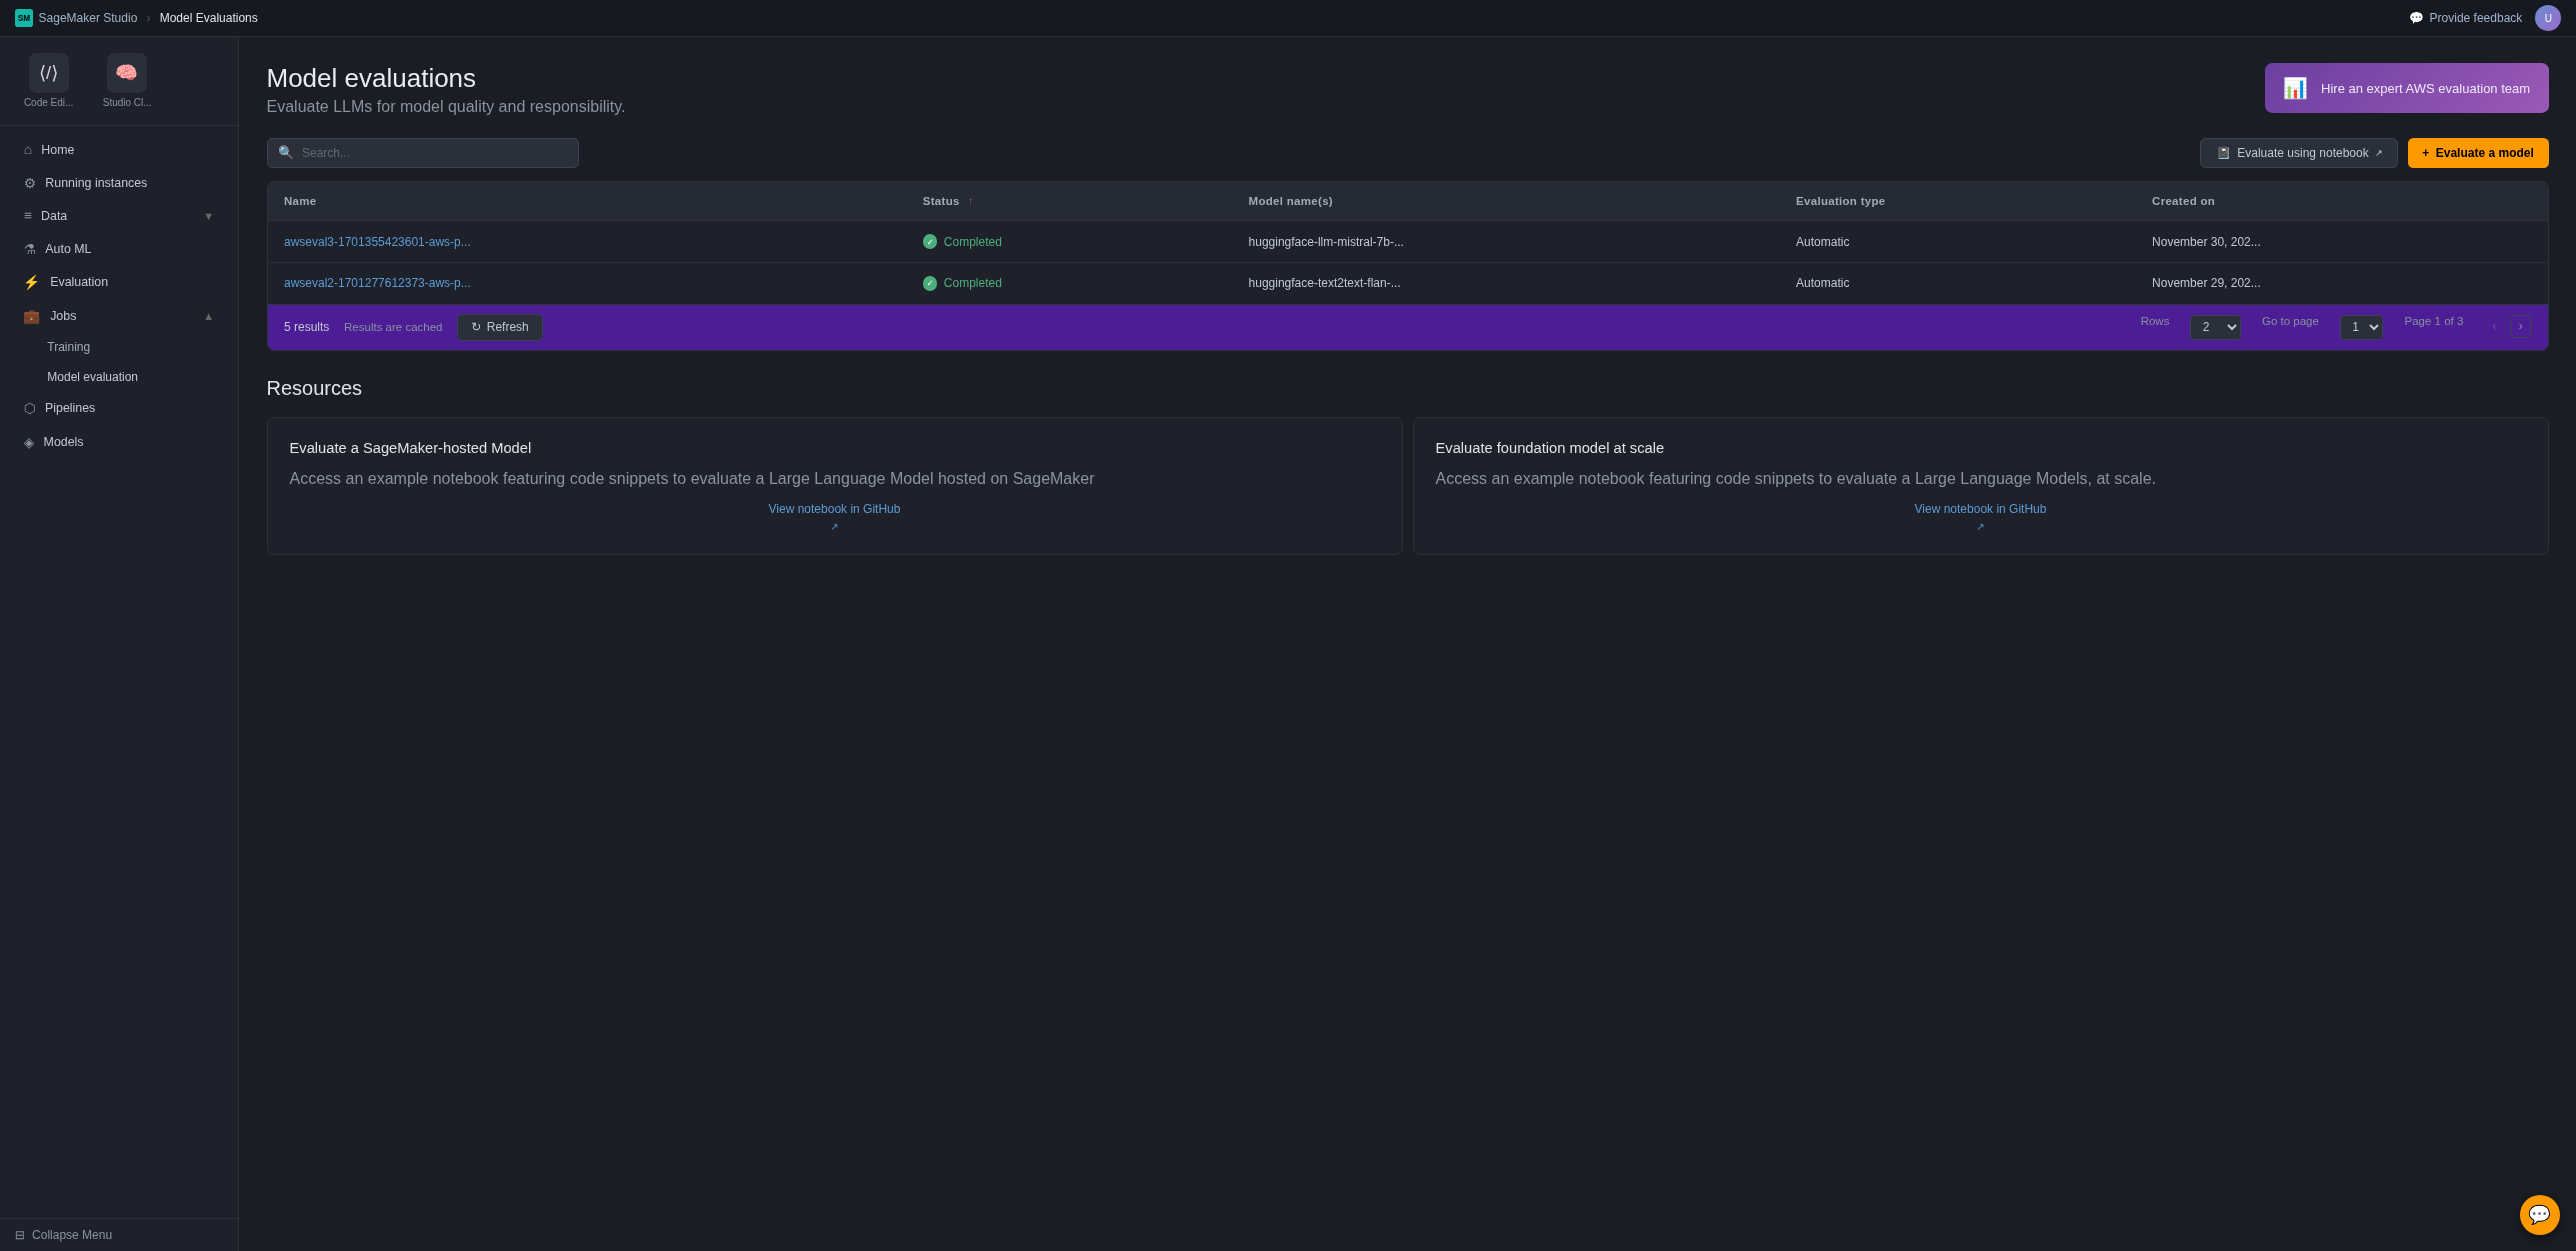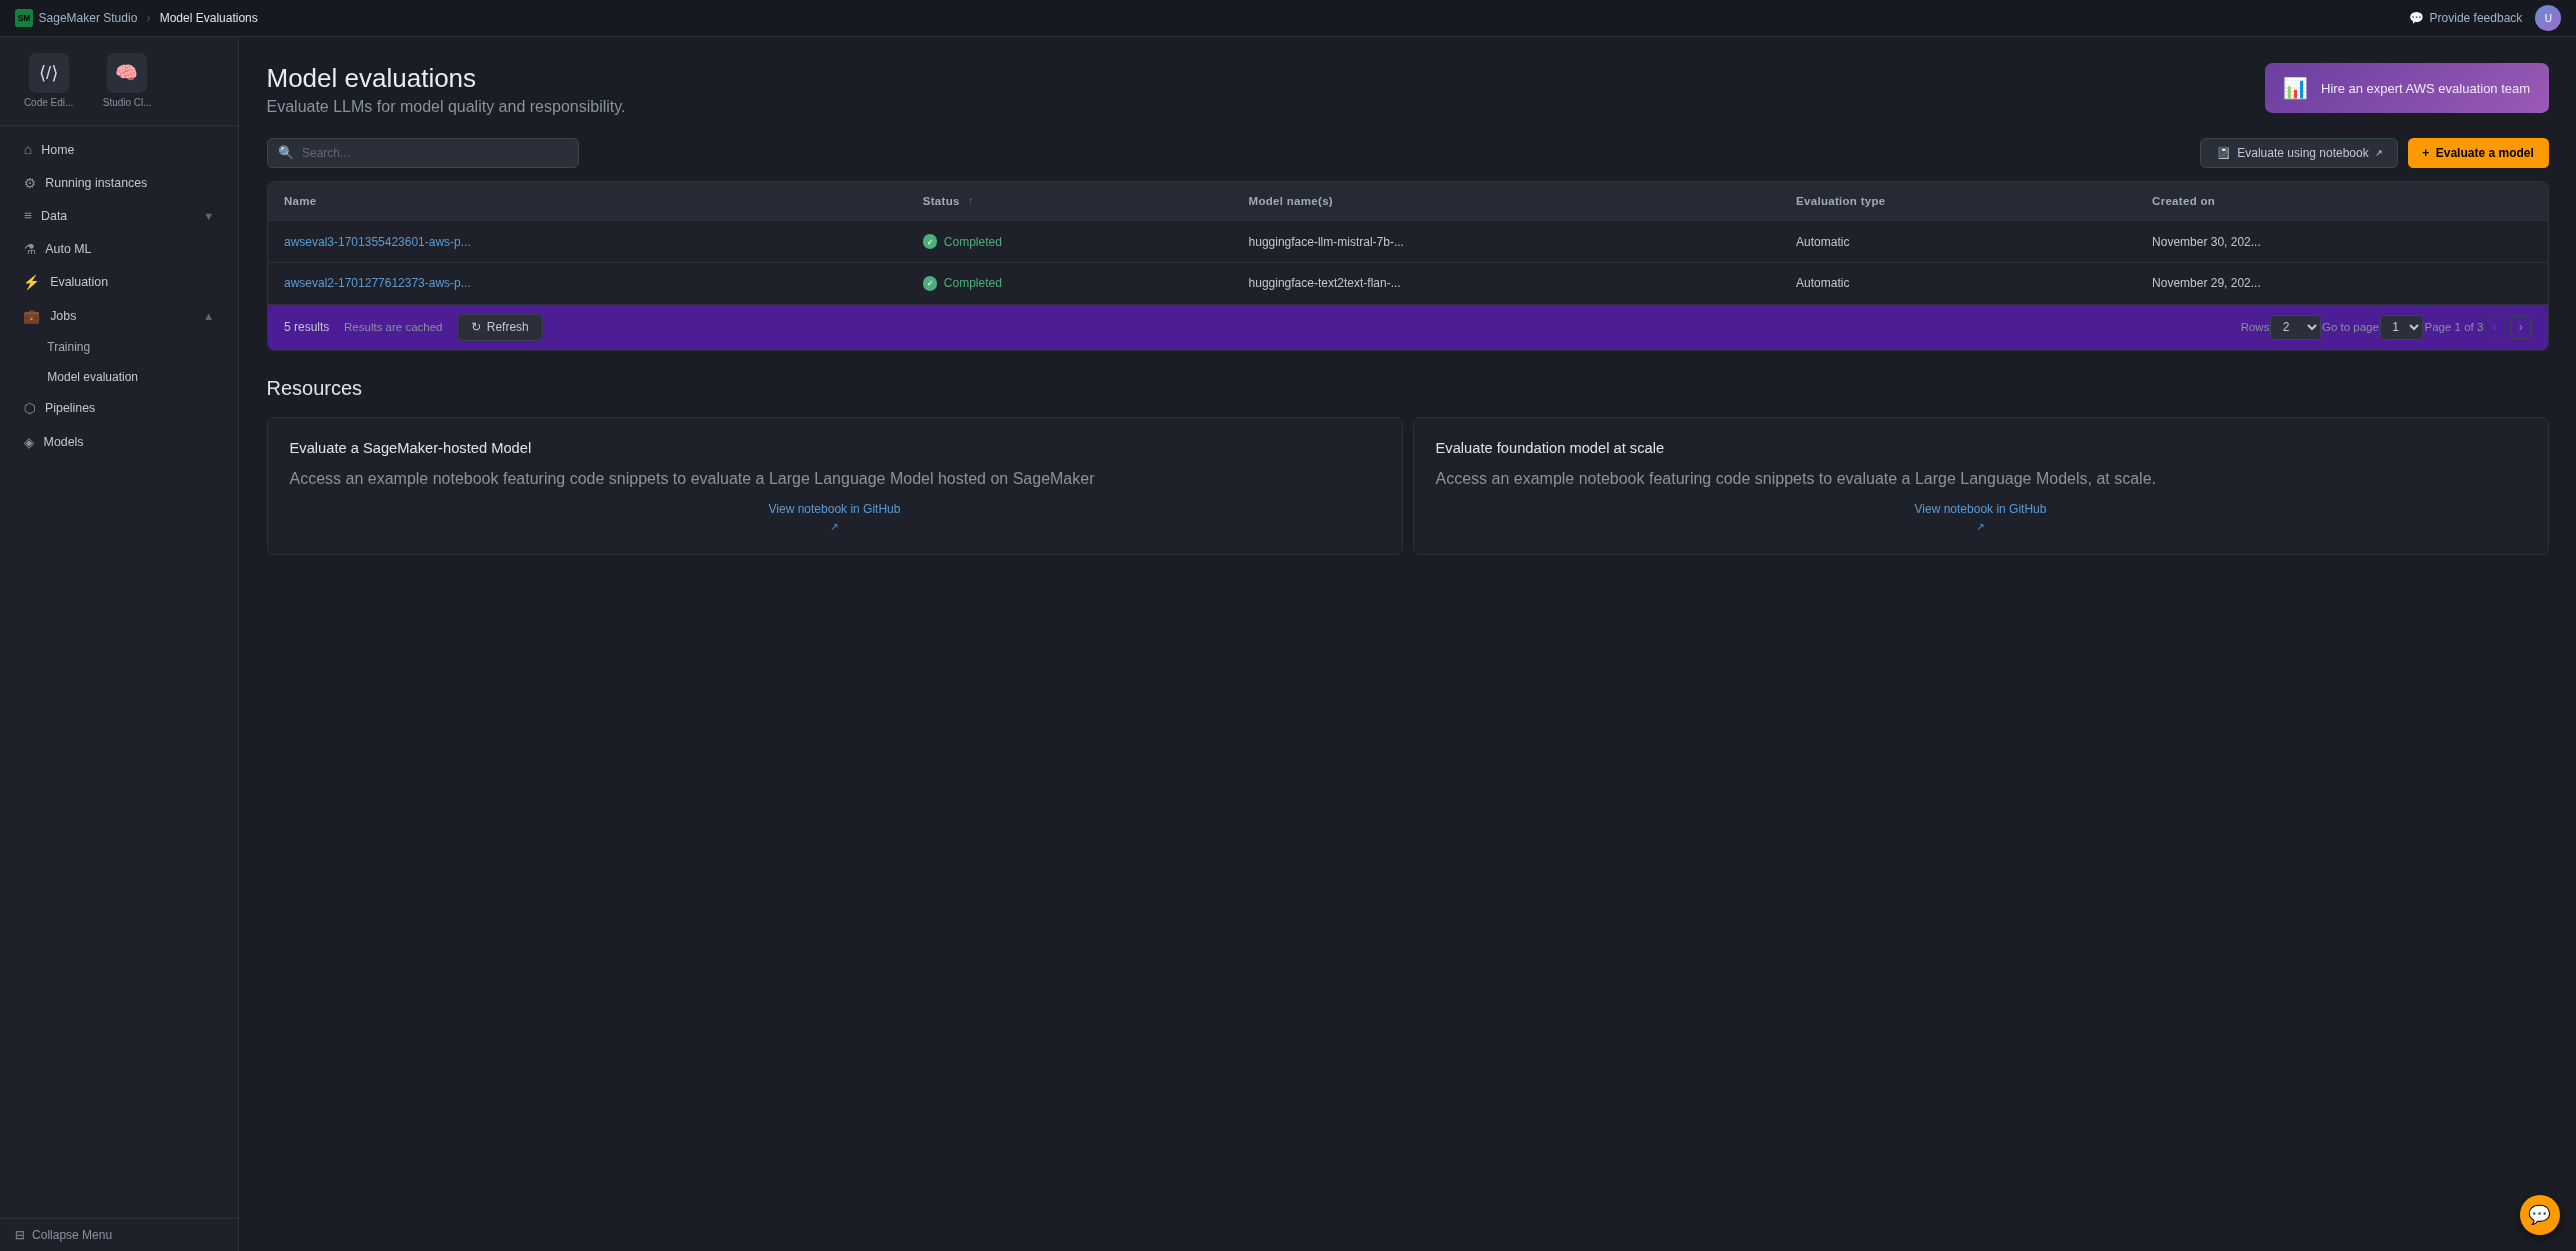--- a/index.html
+++ b/index.html
@@ -26,21 +26,21 @@
     }
     .topbar-brand {
       display: flex;
       align-items: center;
       gap: 5.5px;
       font-size: 12px;
       color: #a0aab4;
     }
     .topbar-brand .brand-icon {
       width: 18.4px; height: 18.4px;
-      background: #15803d; border-radius: 2.8px;
+      background: #14b8a6; border-radius: 2.8px;
       display: flex; align-items: center; justify-content: center;
       color: #000; font-size: 8.3px; font-weight: bold;
     }
     .topbar-brand .chevron { color: #555; margin: 0 3.7px; }
     .topbar-brand .page-name { color: #e0e4ea; font-size: 12px; }
     .topbar-right {
       margin-left: auto;
       display: flex;
       align-items: center;
       gap: 13px;
@@ -300,21 +300,21 @@
       display: flex; align-items: center; gap: 5.5px;
       background: #2a2f3a;
       border: 0.9px solid #3d4451;
       border-radius: 5.5px;
       padding: 5.5px 13px;
       color: #c0c8d4;
       font-size: 12px;
       cursor: pointer;
     }
     .rows-control {
-      display: flex; align-items: center; gap: 1px;
+      display: flex; align-items: flex-start; gap: 21px;
       margin-left: auto;
     }
     .select-box {
       background: #2a2f3a;
       border: 0.9px solid #3d4451;
       border-radius: 4.6px;
       color: #c0c8d4;
       padding: 3.7px 7.3px;
       font-size: 12px;
       cursor: pointer;

